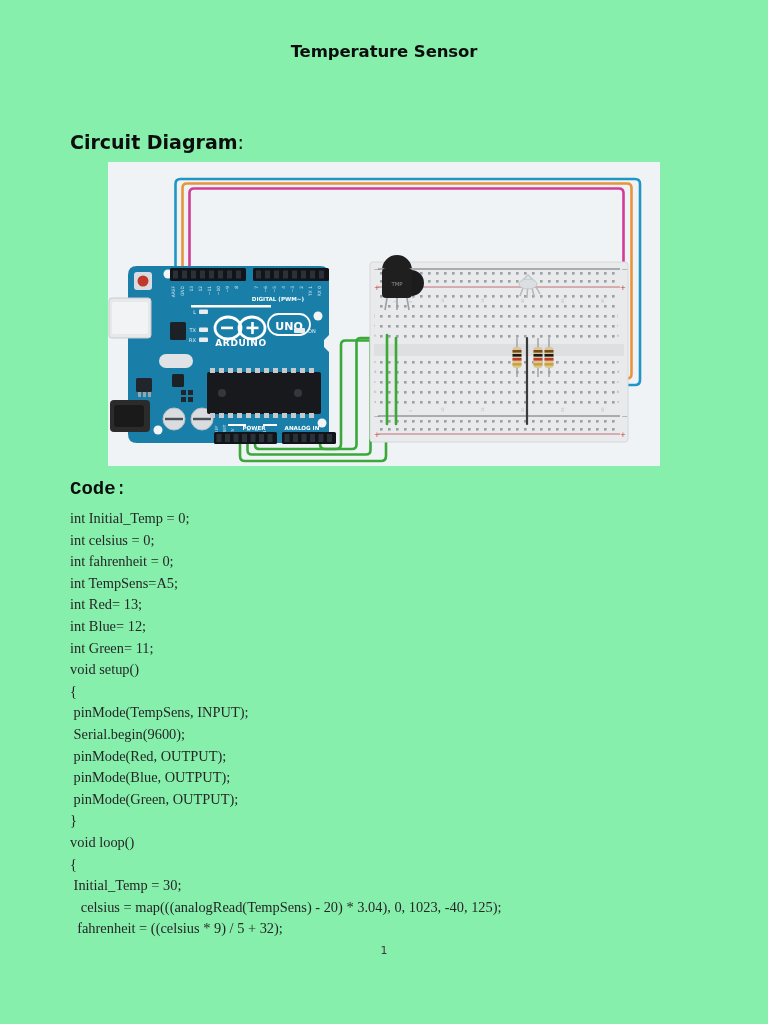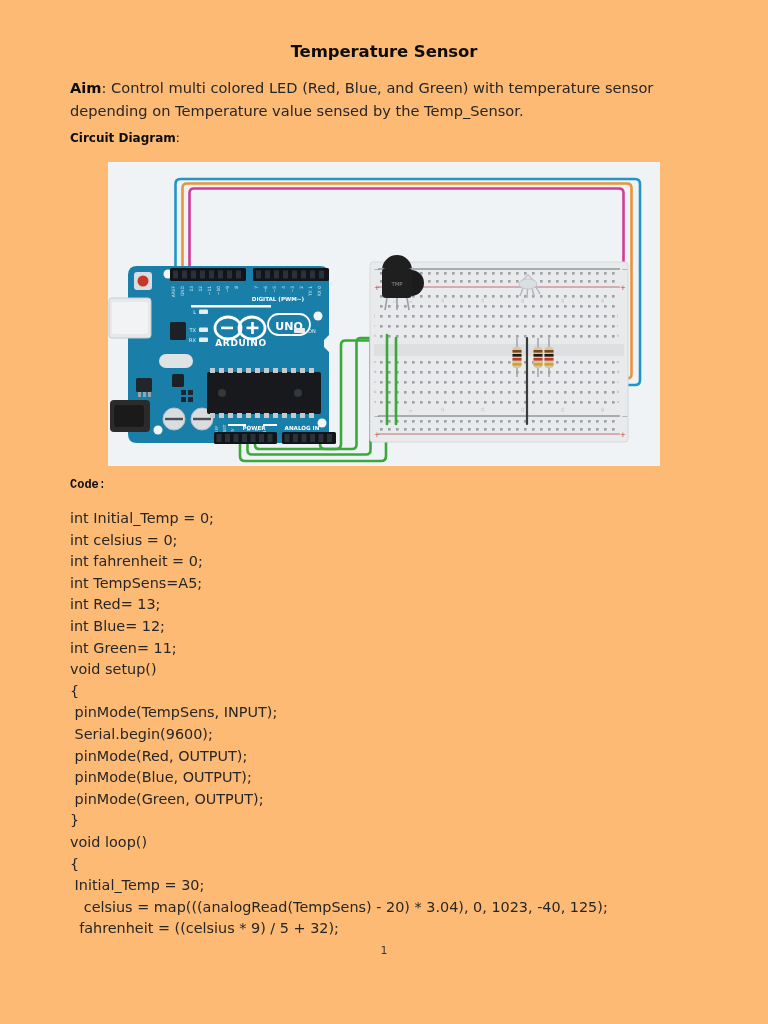--- a/index.html
+++ b/index.html
@@ -14,21 +14,21 @@
     position: relative;
     overflow: hidden;
     font-family: "DejaVu Sans", "Liberation Sans", sans-serif;
     color: #1a1a1a;
   }
   .page {
     position: absolute;
     left: 0; top: 0;
     width: 768px;
     height: 1024px;
-    background: #fdba74;
+    background: #86efac;
   }
   .doc-title {
     position: absolute;
     left: 0; top: 42px;
     width: 768px;
     text-align: center;
     font-size: 16.5px;
     font-weight: bold;
     letter-spacing: -0.1px;
     color: #0d0d0d;
@@ -40,21 +40,21 @@
     width: 610px;
     font-size: 14.6px;
     line-height: 22.5px;
     color: #262626;
   }
   .aim-block b { font-weight: bold; color: #0d0d0d; }
 
   .section-label {
     position: absolute;
     left: 70px;
-    font-size: 12px;
+    font-size: 19px;
     font-weight: bold;
     color: #0d0d0d;
   }
   .section-label .thin { font-weight: normal; }
   #circuit-label { top: 131px; }
   #code-label { top: 478px; font-family: Liberation Mono, monospace; }
 
   
   .diagram {
     position: absolute;
@@ -70,41 +70,41 @@
   
   .code-block {
     position: absolute;
     left: 70px;
     top: 508px;
     width: 640px;
     font-size: 14.4px;
     line-height: 21.6px;
     color: #262626;
     white-space: pre;
+    font-family: Liberation Serif, serif;
   }
   .code-line { height: 21.6px; white-space: pre; }
 
   .page-number {
     position: absolute;
     left: 0;
     top: 944px;
     width: 768px;
     text-align: center;
     font-size: 11px;
     color: #3a3a3a;
   }
 </style>
 </head>
 <body>
 
 <div class="page">
 
   <div class="doc-title">Temperature Sensor</div>
 
-  <div class="aim-block"><b>Aim</b><span>: </span><span>Control multi colored LED (Red, Blue, and Green) with temperature sensor depending on Temperature value sensed by the Temp_Sensor.</span></div>
 
   <div class="section-label" id="circuit-label"><span>Circuit Diagram</span><span class="thin">:</span></div>
 
   <div class="diagram">
     <svg width="552" height="304" viewBox="0 0 552 304" xmlns="http://www.w3.org/2000/svg">
       <rect x="0" y="0" width="552" height="304" fill="#eff3f6"></rect>
 
       <g fill="none" stroke-linecap="round" stroke-linejoin="round">
 
         <path d="M 67.5 112 L 67.5 22 Q 67.5 17 72.5 17 L 527 17 Q 532 17 532 22 L 532 218 Q 532 223 527 223 L 408 223" stroke="#2196c4" stroke-width="2.6"></path>

